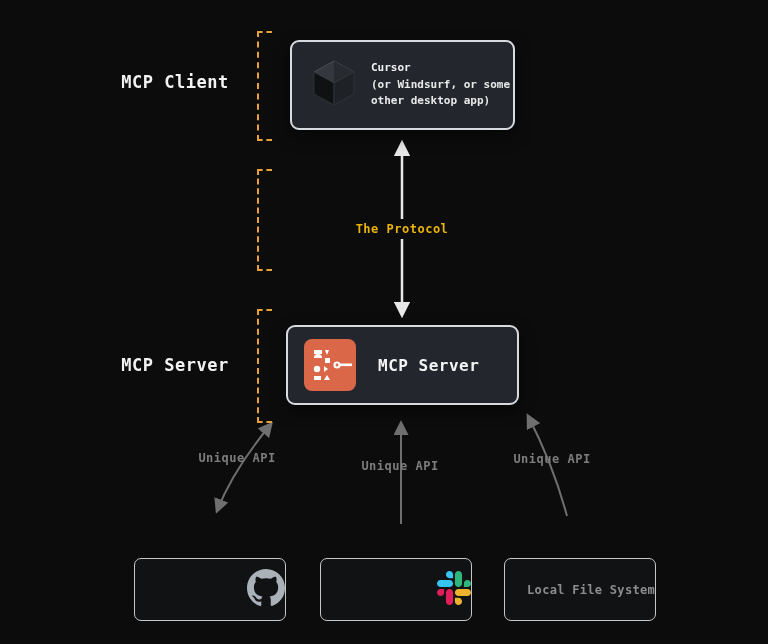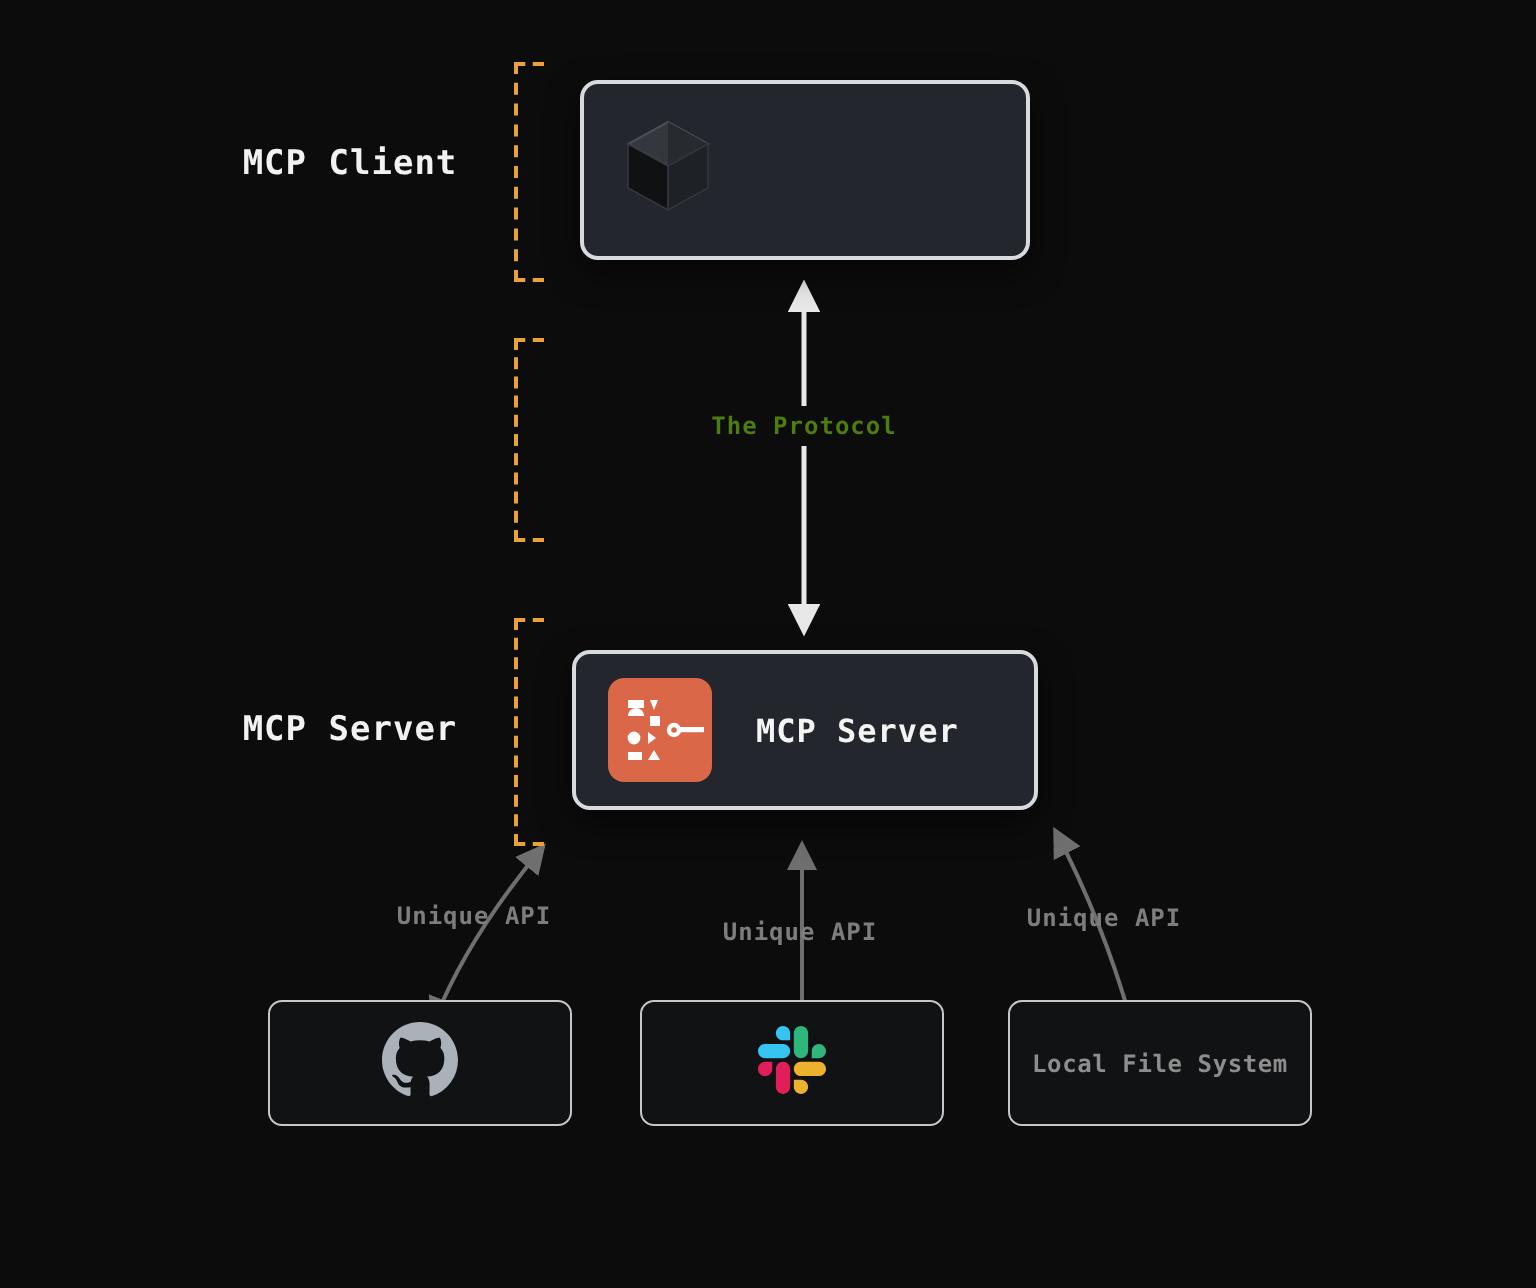--- a/index.html
+++ b/index.html
@@ -24,37 +24,37 @@
   .bracket-server   { left:257px; top:309px; height:114px; }
 
   .box { position:absolute; background:#23272d; border:2px solid #d7dade; border-radius:9px;
          display:flex; align-items:center; box-shadow:0 6px 16px rgba(0,0,0,.5); }
 
   .client-box { left:290px; top:40px; width:225px; height:90px; padding-left:20px; }
   .client-text { margin-left:15px; color:#f0f0f0; }
   .client-title { font-weight:bold; font-size:11px; margin-bottom:3px; }
   .client-sub   { font-weight:bold; font-size:11px; line-height:1.45; color:#e9e9e9; }
 
-  .arrow-label { position:absolute; left:349px; top:203px; width:106px; text-align:center;
-                 background:#0c0c0c; color:#4d7c0f; font-weight:bold; font-size:12px;
+  .arrow-label { position:absolute; left:349px; top:219px; width:106px; text-align:center;
+                 background:#0c0c0c; color:#eab308; font-weight:bold; font-size:12px;
                  padding:3px 0; letter-spacing:.5px; }
 
   .server-box { left:286px; top:325px; width:233px; height:80px; padding-left:16px; }
   .server-label { margin-left:22px; color:#f4f4f4; font-weight:bold; font-size:16px; letter-spacing:.5px; }
   .server-icon { display:block; }
 
   .unique-api { position:absolute; width:110px; text-align:center; color:#7d7d7d;
                 font-weight:bold; font-size:12px; letter-spacing:.5px; }
   .api-left   { left:182px; top:451px; }
   .api-middle { left:345px; top:459px; }
   .api-right  { left:497px; top:452px; }
 
-  .service-box { position:absolute; top:500px; width:152px; height:63px; background:#111214;
+  .service-box { position:absolute; top:558px; width:152px; height:63px; background:#111214;
                  border:1.5px solid #c7c7c7; border-radius:7px;
-                 display:flex; align-items:center; justify-content:center; }
+                 display:flex; align-items:center; justify-content:flex-end; }
   .service-github { left:134px; }
   .service-slack  { left:320px; }
   .service-lfs    { left:504px; }
   .lfs-label { color:#8d8d8d; font-weight:bold; font-size:12px; letter-spacing:.3px; }
 </style>
 </head>
 <body>
 
 <div class="canvas">
 
@@ -82,20 +82,25 @@
 
   <div class="box client-box">
     <span>
       <svg width="44" height="48" viewBox="0 0 44 48">
         <polygon points="22,2 42,13 22,24 2,13" fill="#34383e" stroke="#4a4f55" stroke-width="1"></polygon>
         <polygon points="22,2 42,13 22,24" fill="#272b30"></polygon>
         <polygon points="2,13 22,24 22,46 2,35" fill="#0f1113" stroke="#33373c" stroke-width="0.8"></polygon>
         <polygon points="42,13 22,24 22,46 42,35" fill="#1e2226" stroke="#33373c" stroke-width="0.8"></polygon>
       </svg>
     </span>
+    <div class="client-text">
+      <div class="client-title">Cursor</div>
+      <div class="client-sub">(or Windsurf, or some</div>
+      <div class="client-sub">other desktop app)</div>
+    </div>
   </div>
 
   <div class="arrow-label">The Protocol</div>
 
   <div class="box server-box">
     <span>
       <svg class="server-icon" width="52" height="52" viewBox="0 0 52 52">
         <rect width="52" height="52" rx="8" fill="#da6748"></rect>
         <path d="M10 11 h8 v4 h-8 z" fill="#ffffff"></path>
         <path d="M21 11 l4 0 l-2 5 z" fill="#ffffff"></path>

